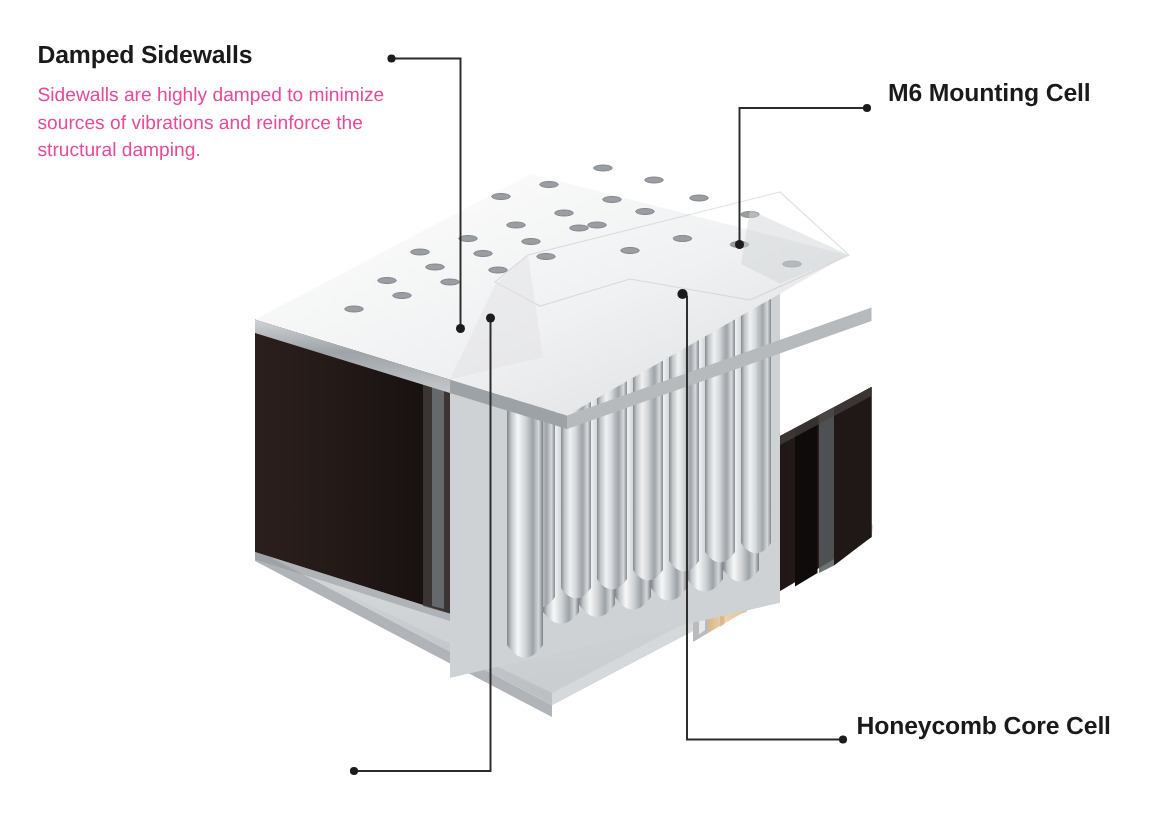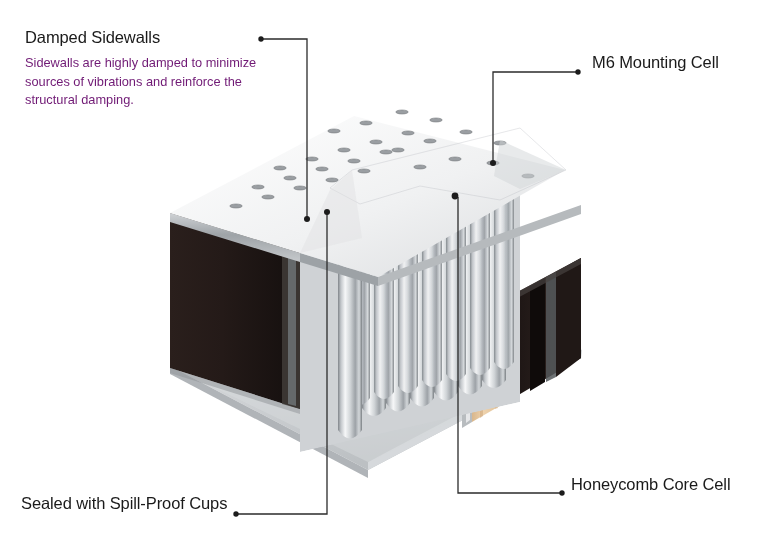--- a/index.html
+++ b/index.html
@@ -21,30 +21,30 @@
     top: 0;
     width: 768px;
     height: 554px;
   }
   .callout {
     position: absolute;
     color: #1a1a1a;
   }
   .callout-title {
     font-size: 16.5px;
-    font-weight: 400;
+    font-weight: 700;
     letter-spacing: -0.1px;
     color: #1a1a1a;
     white-space: nowrap;
     line-height: 1.2;
   }
   .callout-body {
     font-size: 12.8px;
     font-weight: 400;
-    color: #701a75;
+    color: #ec4899;
     line-height: 1.47;
     margin-top: 6px;
     max-width: 232px;
   }
 
   
   #callout-damped-sidewalls { left: 25px; top: 28px; }
   #callout-m6-hole          { left: 592px; top: 62px; }
   #callout-spill-proof      { left: 21px;  top: 503px; }
   #callout-honeycomb        { left: 571px; top: 484px; }
@@ -296,21 +296,18 @@
 
   <div class="callout" id="callout-damped-sidewalls">
     <div class="callout-title">Damped Sidewalls</div>
     <div class="callout-body">Sidewalls are highly damped to minimize sources of vibrations and reinforce the structural damping.</div>
   </div>
 
   <div class="callout" id="callout-m6-hole">
     <div class="callout-title">M6 Mounting Cell</div>
   </div>
 
-  <div class="callout" id="callout-spill-proof">
-    <div class="callout-title">Sealed with Spill-Proof Cups</div>
-  </div>
 
   <div class="callout" id="callout-honeycomb">
     <div class="callout-title">Honeycomb Core Cell</div>
   </div>
 
 </div>
 
 </body></html>

